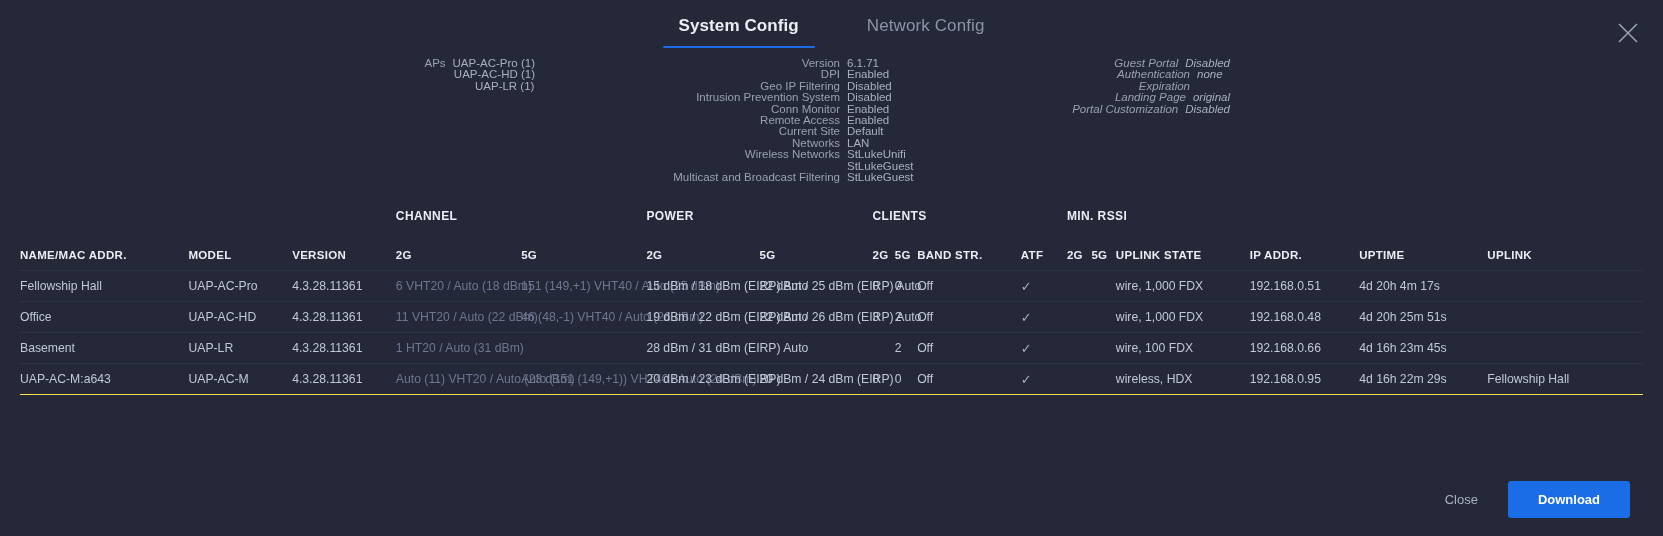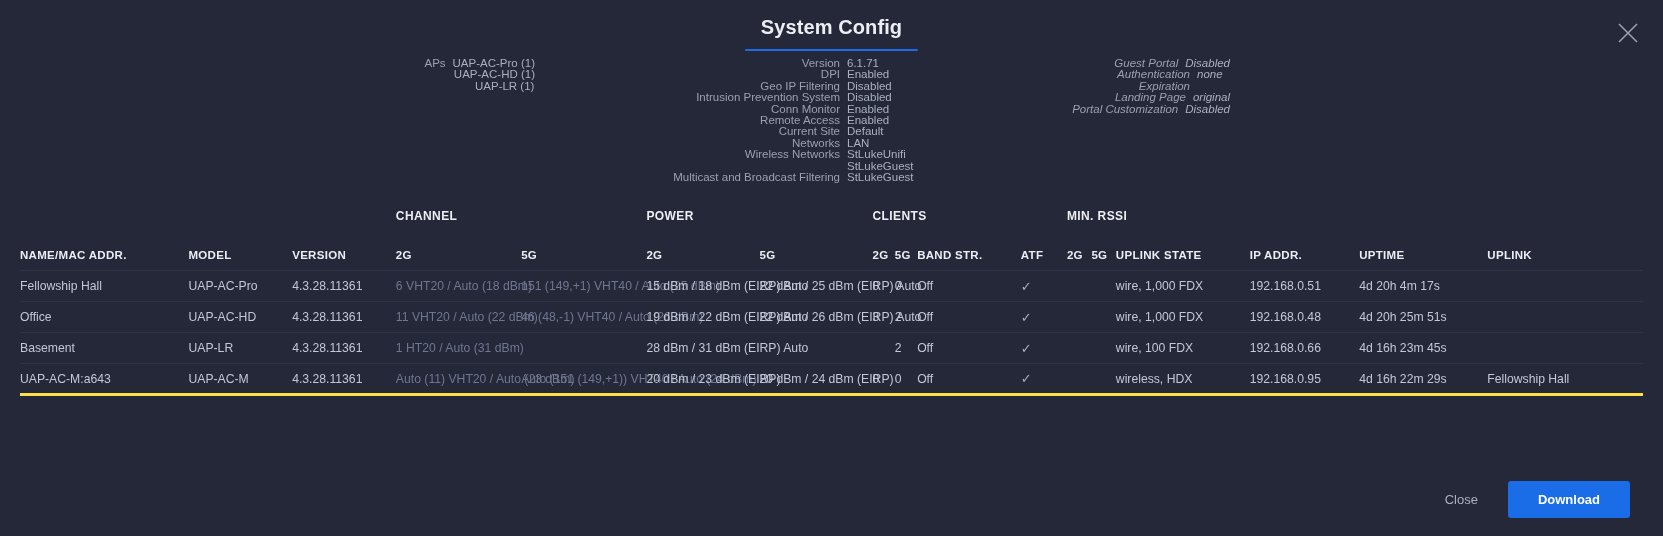--- a/index.html
+++ b/index.html
@@ -32,21 +32,21 @@
     align-items: flex-start;
     justify-content: center;
   }
   .tabs {
     display: flex;
     gap: 0px;
     margin-top: 12px;
   }
   .tab {
     padding: 4px 34px 12px 34px;
-    font-size: 20px;
+    font-size: 17px;
     color: #8d93a6;
     cursor: pointer;
     position: relative;
     letter-spacing: .1px;
   }
   .tab.active {
     color: #eceef3;
     font-weight: bold;
   }
   .tab.active::after {
@@ -142,21 +142,21 @@
     color: #eceef3;
     letter-spacing: .3px;
     height: 34px;
     vertical-align: bottom;
     padding-bottom: 9px;
   }
   tbody tr {
     height: 31px;
     border-top: 1px solid #2e3346;
   }
-  tbody tr:last-child { border-bottom: 3px solid #fde047; }
+  tbody tr:last-child { border-bottom: 1px solid #fde047; }
   tbody td { color: #c3c8d6; font-size: 12.2px; }
   td.dim { color: #6f7691; }
   .check {
     color: #aab0c0;
     font-size: 13px;
   }
 
   
   .c-name   { width: 117px; }
   .c-model  { width: 72px; }
@@ -205,20 +205,21 @@
   }
 </style>
 </head>
 <body>
 
 <div class="modal">
 
   <div class="header">
     <div class="tabs">
       <div class="tab active">System Config</div>
+      <div class="tab">Network Config</div>
     </div>
     <div class="close-btn">
       <svg width="26" height="26" viewBox="0 0 26 26">
         <line x1="4" y1="4" x2="22" y2="22" stroke="#c3c8d6" stroke-width="1.6"></line>
         <line x1="22" y1="4" x2="4" y2="22" stroke="#c3c8d6" stroke-width="1.6"></line>
       </svg>
     </div>
   </div>
 
   <div class="summary">

